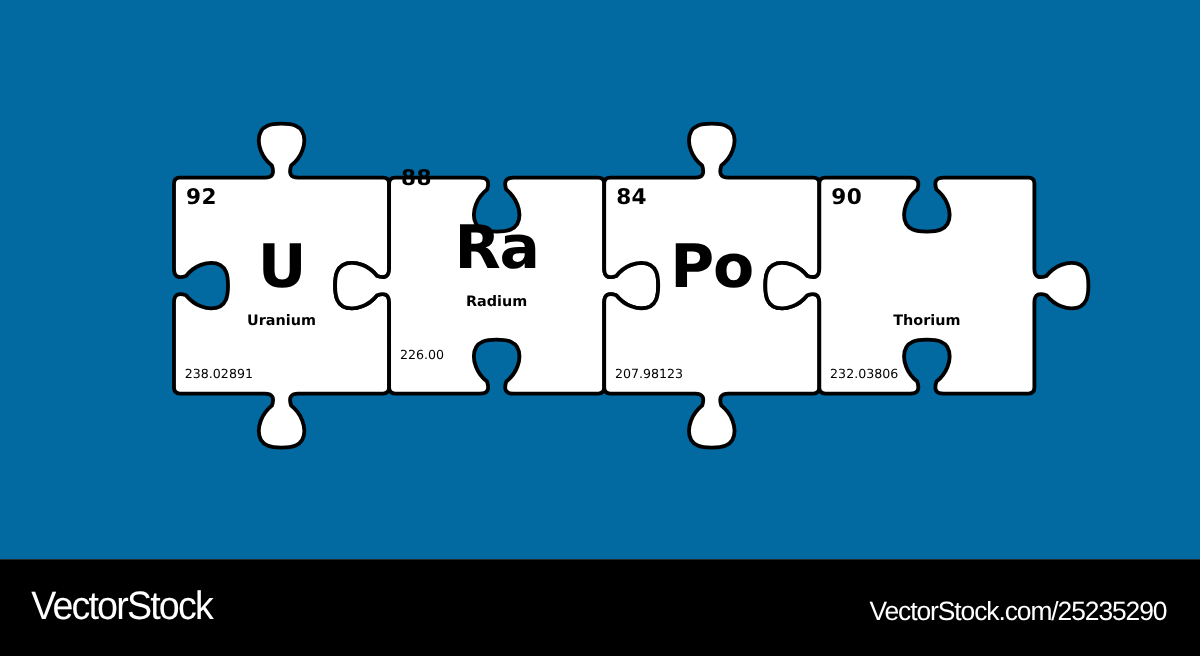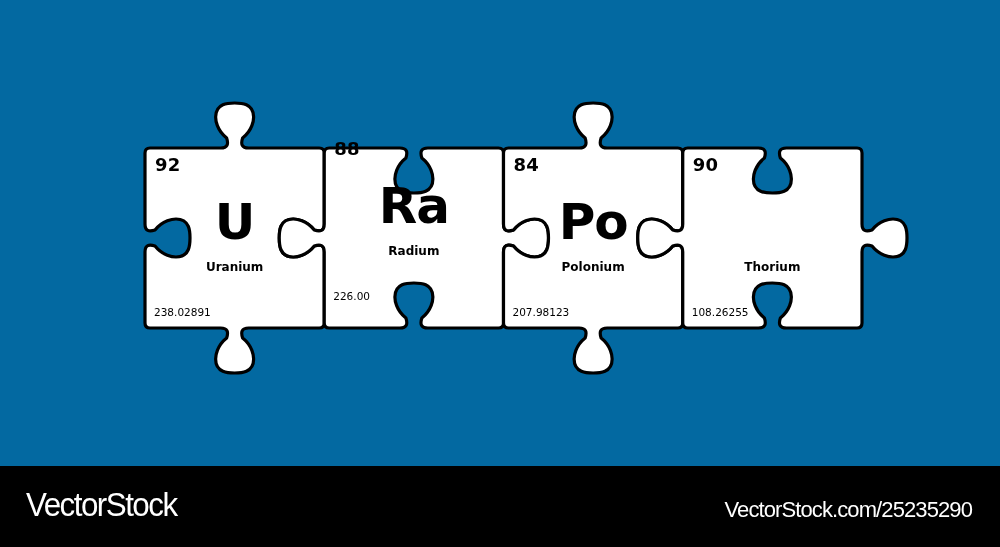--- a/index.html
+++ b/index.html
@@ -60,26 +60,25 @@
   </div>
   <div class="tile" id="tile-1" style="left: 324.25px; top: 132px; width: 179.25px; height: 129px;">
     <span class="num">88</span>
     <span class="sym">Ra</span>
     <span class="name">Radium</span>
     <span class="mass">226.00</span>
   </div>
   <div class="tile" id="tile-2" style="left: 503.5px; top: 148px; width: 179.25px; height: 140px;">
     <span class="num">84</span>
     <span class="sym">Po</span>
-    <span class="name">Polonium</span>
     <span class="mass">207.98123</span>
   </div>
   <div class="tile" id="tile-3" style="left: 682.75px; top: 148px; width: 179.25px; height: 145px;">
     <span class="num">90</span>
     <span class="name">Thorium</span>
-    <span class="mass">108.26255</span>
+    <span class="mass">232.03806</span>
   </div>
 </div>
 
 <div id="footer">
   <span id="brand">VectorStock</span>
   <span id="image-id">VectorStock.com/25235290</span>
 </div>
 
 </body></html>

